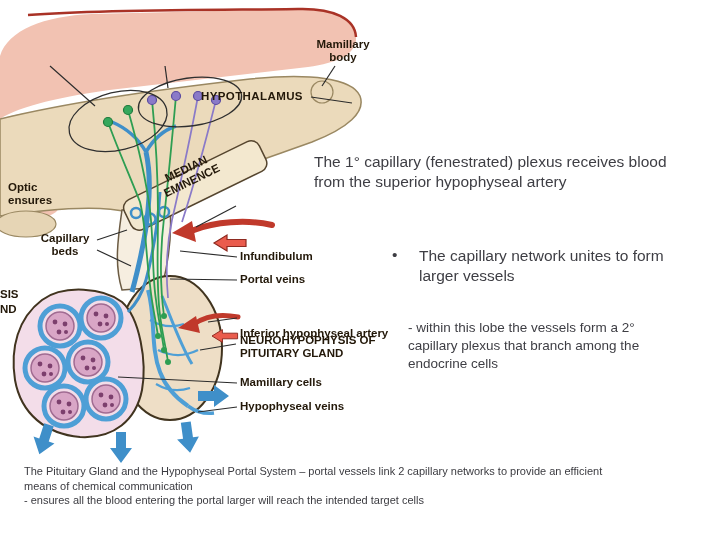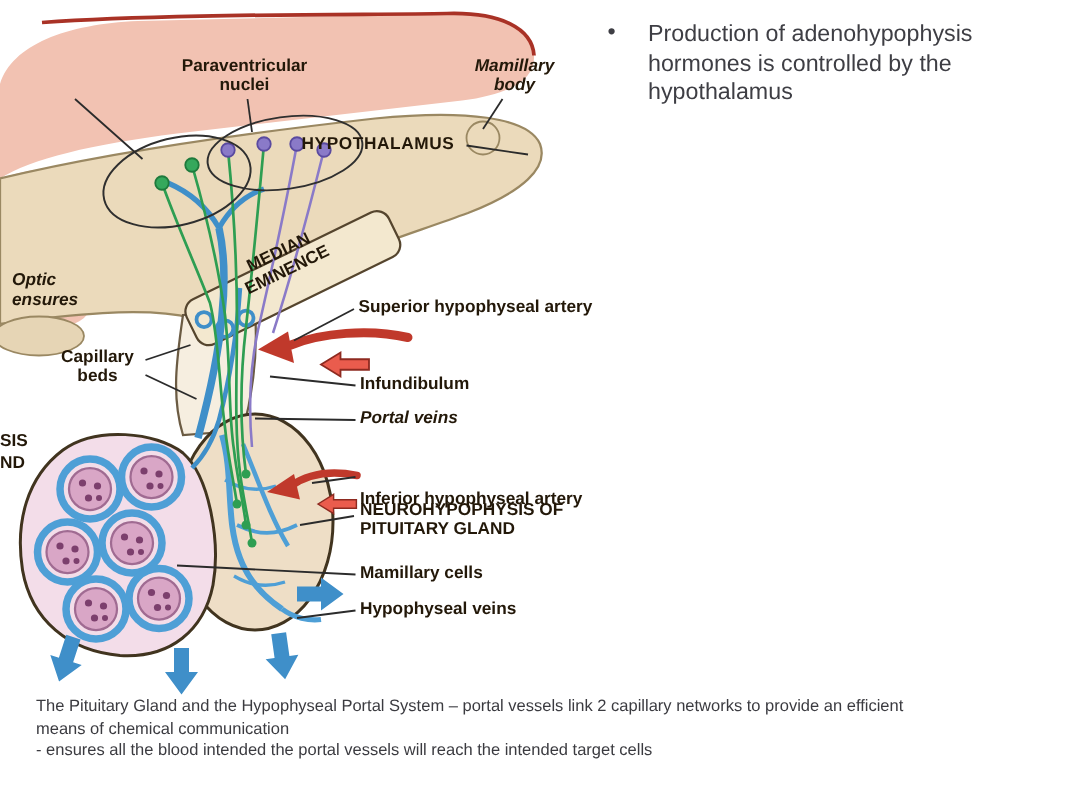--- a/index.html
+++ b/index.html
@@ -3,21 +3,21 @@
 <meta charset="utf-8">
 <style>
   *{box-sizing:border-box;margin:0;padding:0}
   body{width:720px;height:540px;font-family:"Liberation Sans",sans-serif;background:#ffffff}
   .slide{position:relative;width:720px;height:540px;background:#ffffff;overflow:hidden}
   .diagram{position:absolute;left:0;top:0;width:430px;height:465px}
   .diagram svg{position:absolute;left:0;top:0}
   .lbl{position:absolute;font-weight:bold;font-size:11.5px;line-height:1.12;color:#231809;white-space:nowrap}
   .wrap{white-space:normal}
   .c{text-align:center}
-  .i{font-style:italic}
+  .i{}
   .me-label{transform:rotate(-26deg);transform-origin:50% 50%}
   .txt{position:absolute;color:#3e3e44;font-size:15.5px;line-height:1.27}
   .bullet::before{content:"•";position:absolute;left:-27px;top:-1px}
   .sub{font-size:13.5px;line-height:1.32}
   .footer{position:absolute;left:24px;top:464px;width:692px;color:#3b3b40;font-size:11px;line-height:1.34}
   .footer .l1{max-width:592px}
 </style>
 </head>
 <body>
 
@@ -150,37 +150,37 @@
         <line x1="97" y1="250" x2="131" y2="266"></line>
         <line x1="237" y1="257" x2="180" y2="251"></line>
         <line x1="237" y1="280" x2="170" y2="279"></line>
         <line x1="237" y1="318" x2="208" y2="322"></line>
         <line x1="236" y1="344" x2="200" y2="350"></line>
         <line x1="237" y1="383" x2="118" y2="377"></line>
         <line x1="237" y1="407" x2="198" y2="412"></line>
       </g>
     </svg>
 
-    <div class="lbl wrap c" style="left:110px;top:38px;width:106px">Paraventricular nuclei</div>
     <div class="lbl wrap c i" style="left:302px;top:38px;width:82px">Mamillary body</div>
     <div class="lbl" style="left:201px;top:90px;letter-spacing:.4px">HYPOTHALAMUS</div>
     <div class="lbl wrap c me-label" style="left:150px;top:162px;width:78px">MEDIAN EMINENCE</div>
     <div class="lbl wrap i" style="left:8px;top:181px;width:54px">Optic ensures</div>
-    <div class="lbl" style="left:239px;top:199px">Superior hypophyseal artery</div>
     <div class="lbl wrap c" style="left:33px;top:232px;width:64px">Capillary beds</div>
     <div class="lbl" style="left:240px;top:250px">Infundibulum</div>
     <div class="lbl i" style="left:240px;top:273px">Portal veins</div>
     <div class="lbl" style="left:0px;top:288px">SIS</div>
     <div class="lbl" style="left:0px;top:303px">ND</div>
     <div class="lbl" style="left:240px;top:327px">Inferior hypophyseal artery</div>
     <div class="lbl wrap" style="left:240px;top:334px;width:168px">NEUROHYPOPHYSIS OF PITUITARY GLAND</div>
     <div class="lbl" style="left:240px;top:376px">Mamillary cells</div>
     <div class="lbl" style="left:240px;top:400px">Hypophyseal veins</div>
   </div>
 
-  <div class="txt bullet" style="left:432px;top:13px;width:242px">Production of adenohypophysis hormones is controlled by the hypothalamus</div>
+  <div class="txt" style="left:314px;top:152px;width:360px">The 1° capillary (fenestrated) plexus receives blood from the superior hypophyseal artery</div>
+  <div class="txt bullet" style="left:419px;top:246px;width:272px">The capillary network unites to form larger vessels</div>
+  <div class="txt sub" style="left:408px;top:319px;width:272px">- within this lobe the vessels form a 2° capillary plexus that branch among the endocrine cells</div>
 
   <div class="footer">
     <div class="l1">The Pituitary Gland and the Hypophyseal Portal System – portal vessels link 2 capillary networks to provide an efficient means of chemical communication</div>
-    <div class="l2">- ensures all the blood intended the portal vessels will reach the intended target cells</div>
+    <div class="l2">- ensures all the blood entering the portal larger will reach the intended target cells</div>
   </div>
 
 </div>
 
 </body></html>

